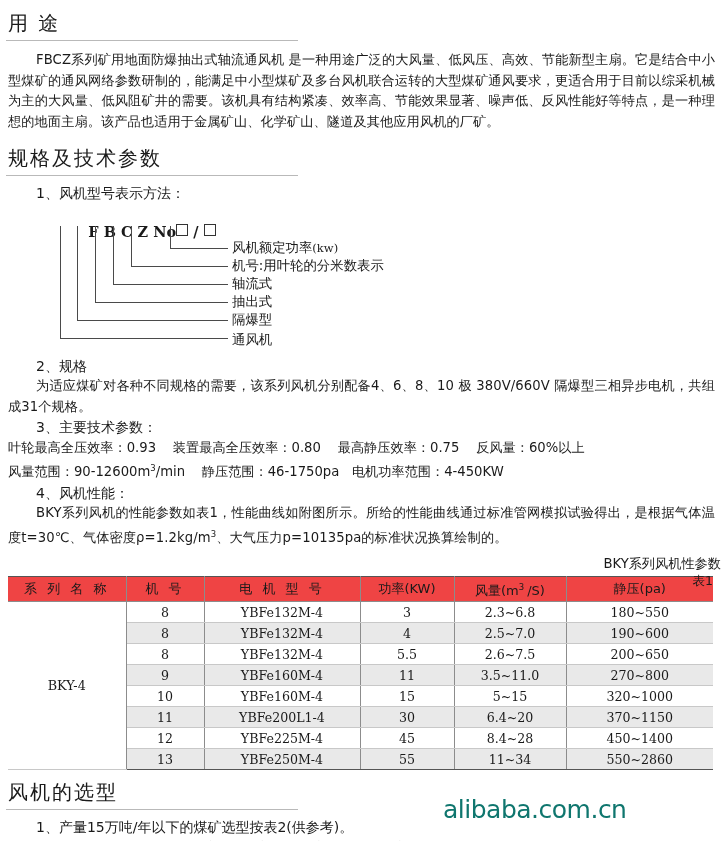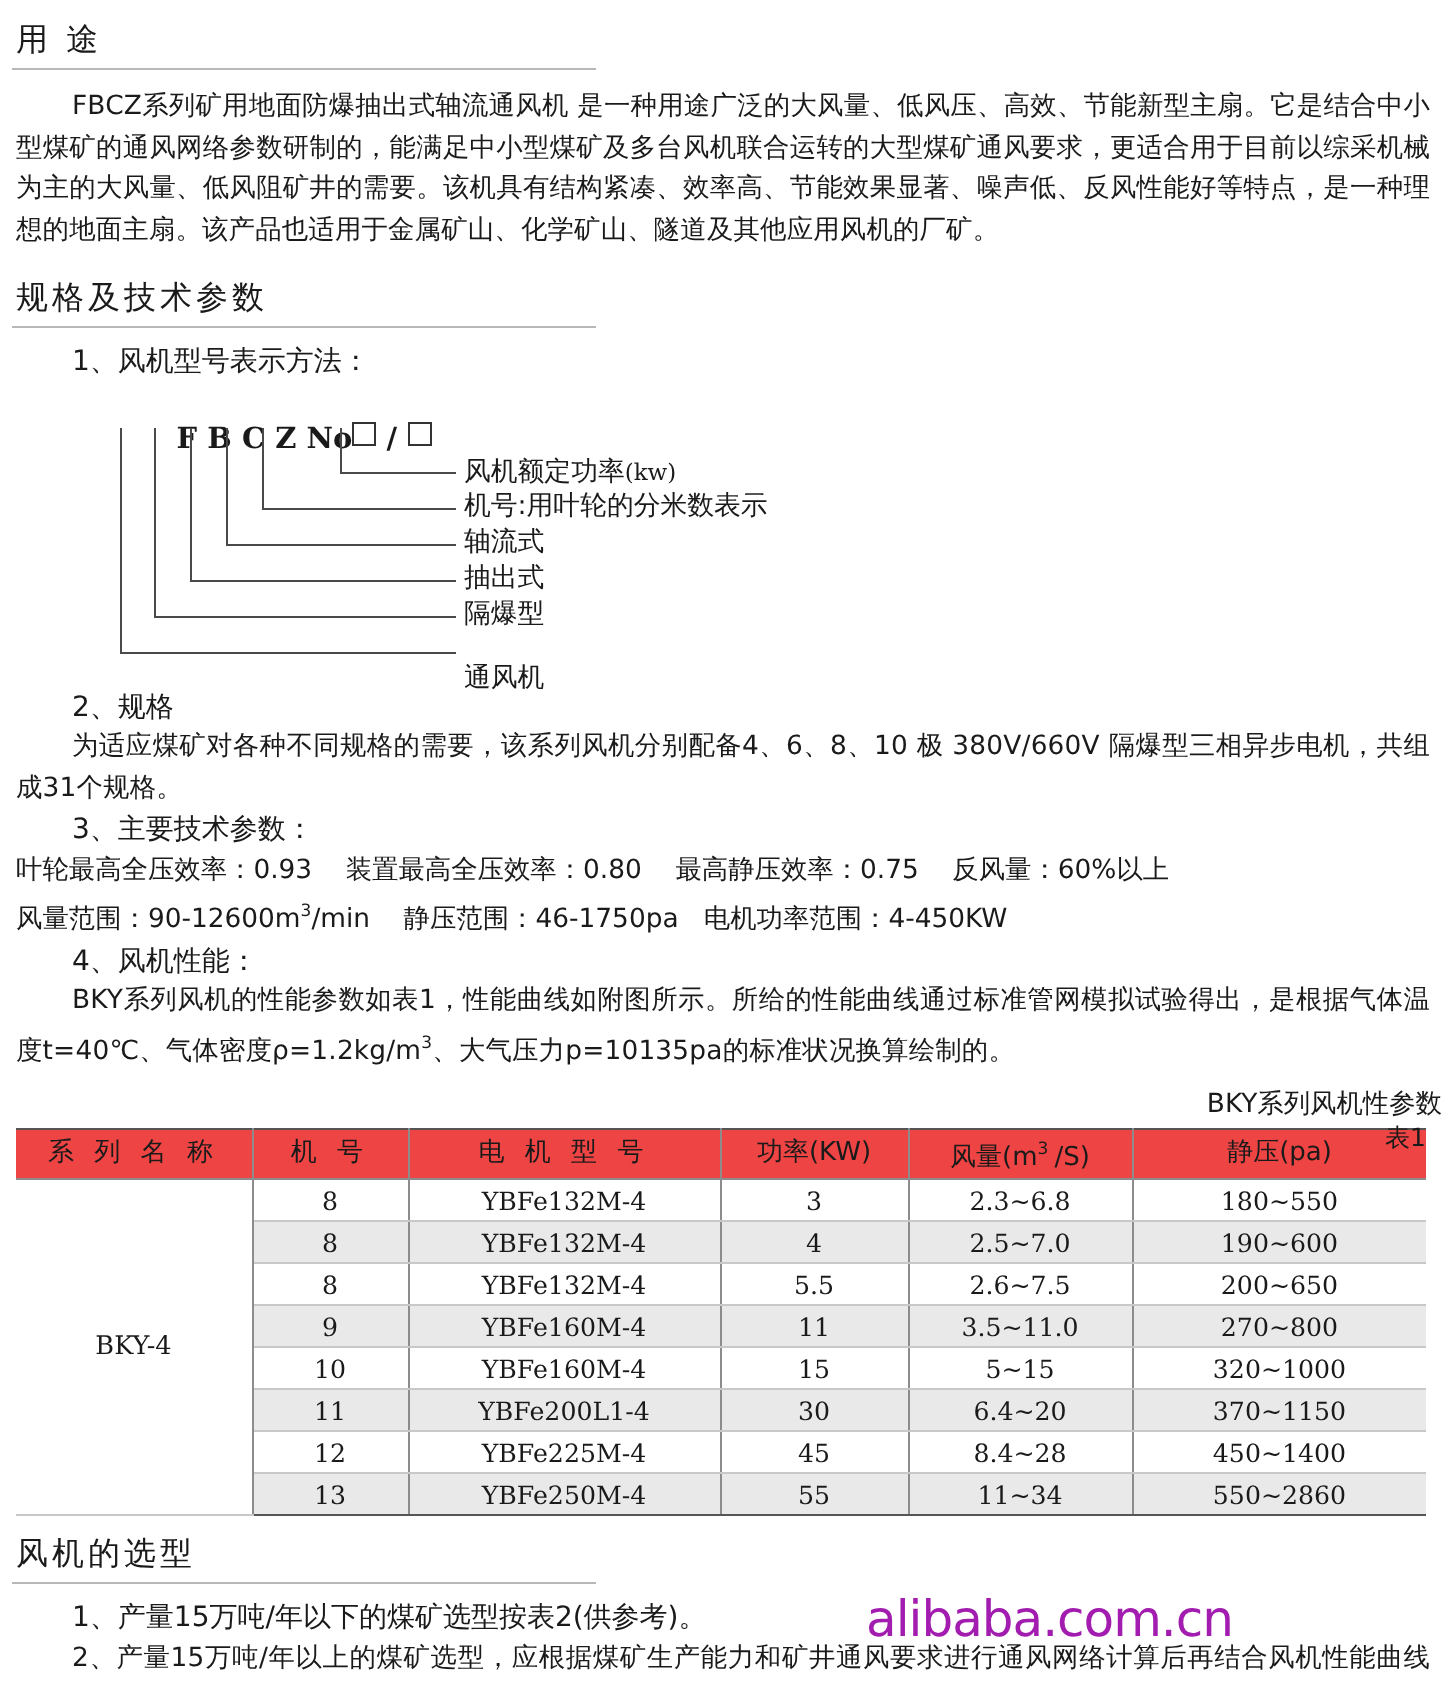--- a/index.html
+++ b/index.html
@@ -19,21 +19,21 @@
     position: relative;
     width: 721px;
     height: 841px;
     padding: 0;
   }
 
   
   .section-head {
     margin: 0;
     padding: 0 0 3px 8px;
-    font-size: 16px;
+    font-size: 20px;
     font-weight: normal;
     letter-spacing: 2px;
     color: #1a1a1a;
   }
   .section-rule {
     height: 1px;
     background: #b9b9b9;
     margin: 0 0 0 6px;
     width: 292px;
   }
@@ -151,25 +151,25 @@
     border-left: none;
     background: #ffffff !important;
     font-size: 12.8px;
   }
   table.spec th.series-h { border-left: none; }
   table.spec td.lastcol, table.spec th.lastcol { border-right: none; }
 
   
   .watermark {
     position: absolute;
-    left: 433px;
+    left: 443px;
     top: 795px;
     font-family: "DejaVu Sans", "Liberation Sans", sans-serif;
     font-size: 25px;
-    color: #a21caf;
+    color: #0f766e;
     letter-spacing: -0.5px;
     white-space: nowrap;
     pointer-events: none;
   }
 </style>
 </head>
 <body>
 
 <div class="page">
 
@@ -207,33 +207,33 @@
     <div class="lead h" style="left:77px; top:116px; width:151px;"></div>
 
     <div class="lead v" style="left:60px; top:22px; height:112px;"></div>
     <div class="lead h" style="left:60px; top:134px; width:168px;"></div>
 
     <div class="dlabel" style="top:36px;"><span>风机额定功率</span><span class="kw">(kw)</span></div>
     <div class="dlabel" style="top:54px;">机号:用叶轮的分米数表示</div>
     <div class="dlabel" style="top:72px;">轴流式</div>
     <div class="dlabel" style="top:90px;">抽出式</div>
     <div class="dlabel" style="top:108px;">隔爆型</div>
-    <div class="dlabel" style="top:140px;">通风机</div>
+    <div class="dlabel" style="top:128px;">通风机</div>
   </div>
 
   <div class="sub">2、规格</div>
   <div class="para indent">为适应煤矿对各种不同规格的需要，该系列风机分别配备4、6、8、10 极 380V/660V 隔爆型三相异步电机，共组成31个规格。</div>
   <div class="sub">3、主要技术参数：</div>
 
   <div class="spec-line"><span>叶轮最高全压效率：0.93</span>    <span>装置最高全压效率：0.80</span>    <span>最高静压效率：0.75</span>    <span>反风量：60%以上</span></div>
 
   <div class="spec-line"><span>风量范围：90-12600m</span><sup class="u">3</sup><span>/min</span>    <span>静压范围：46-1750pa</span>   <span>电机功率范围：4-450KW</span></div>
 
   <div class="sub">4、风机性能：</div>
-  <div class="para indent"><span>BKY系列风机的性能参数如表1，性能曲线如附图所示。所给的性能曲线通过标准管网模拟试验得出，是根据气体温度t=40℃、气体密度ρ=1.2kg/m</span><sup class="u">3</sup><span>、大气压力p=10135pa的标准状况换算绘制的。</span></div>
+  <div class="para indent"><span>BKY系列风机的性能参数如表1，性能曲线如附图所示。所给的性能曲线通过标准管网模拟试验得出，是根据气体温度t=30℃、气体密度ρ=1.2kg/m</span><sup class="u">3</sup><span>、大气压力p=10135pa的标准状况换算绘制的。</span></div>
 
   <div style="height:4px"></div>
   <div class="tbl-caption">
     <span>BKY系列风机性参数</span>
     <span class="tag">表1</span>
   </div>
 
   <table class="spec">
     <colgroup>
       <col style="width:118px">

